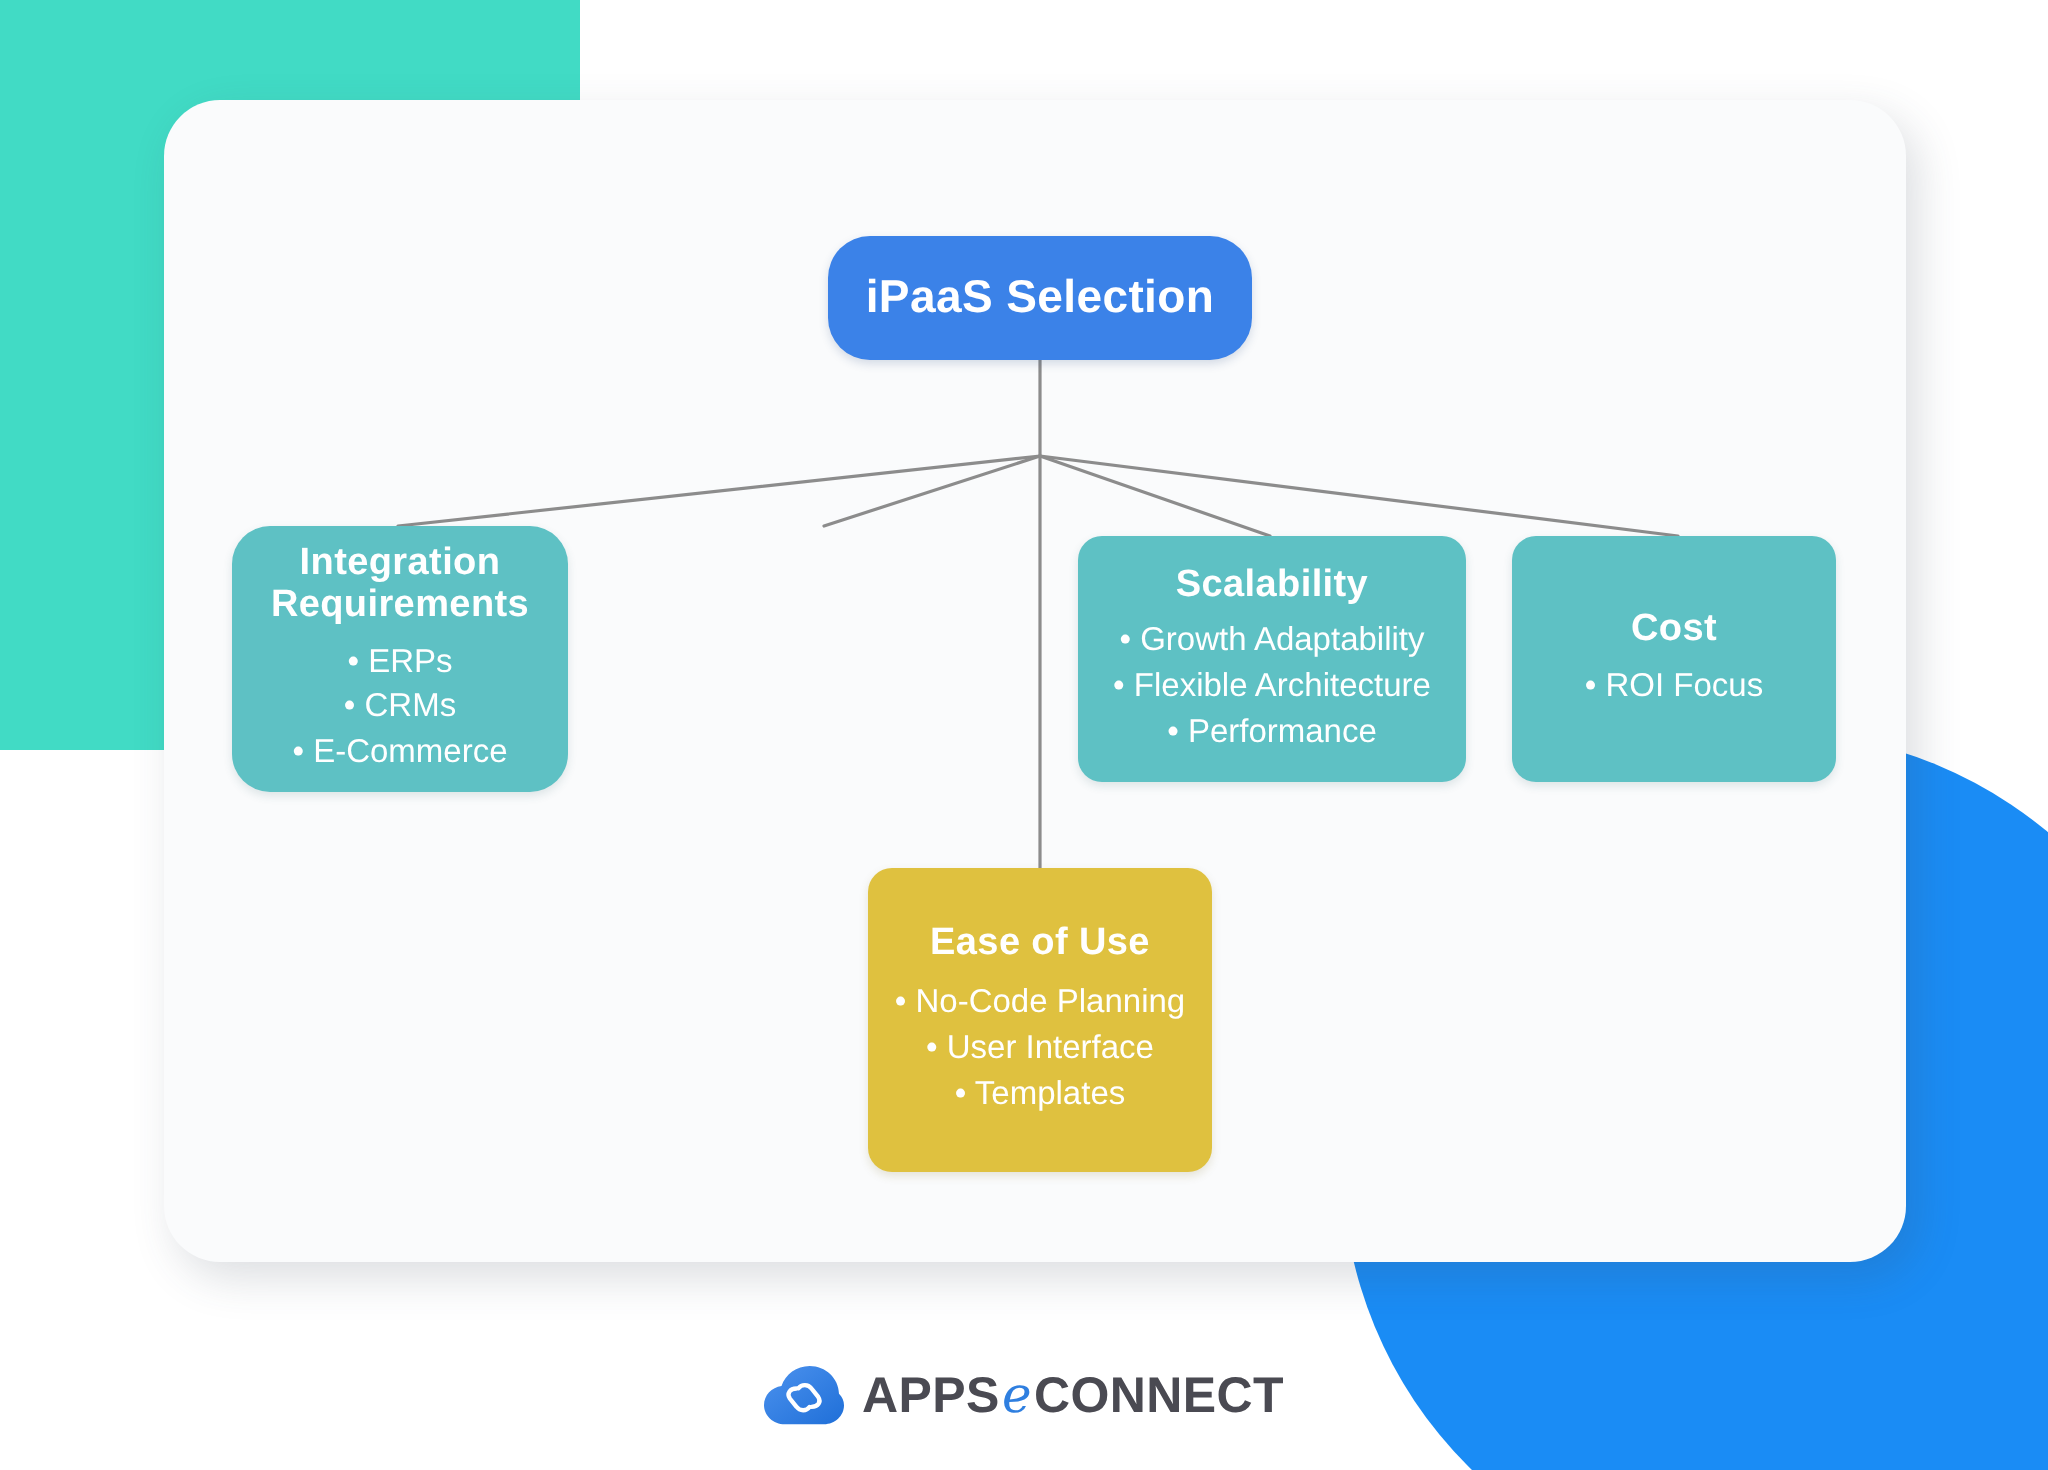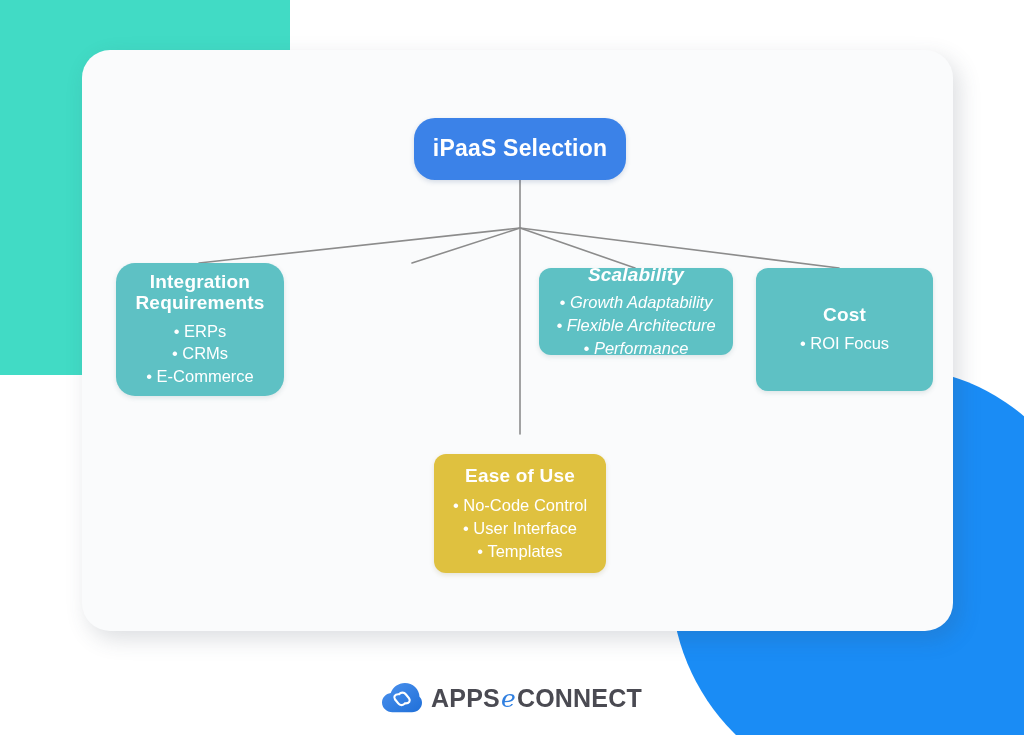--- a/index.html
+++ b/index.html
@@ -100,29 +100,29 @@
   
   .node.teal {
     background: #5EC1C4;
     box-shadow: 0 2px 5px rgba(40,90,100,0.14);
   }
   .node.teal .title { font-size: 19px; }
   .node.teal .items { font-size: 16.5px; }
 
   #node-integration { left: 116px;  top: 263px; width: 168px; height: 133px; border-radius: 19px; }
   #node-security    { left: 328px;  top: 263px; width: 170px; height: 133px; }
-  #node-scalability { left: 539px;  top: 268px; width: 194px; height: 87px; font-style: italic; }
-  #node-cost        { left: 756px;  top: 268px; width: 177px; height: 123px; }
+  #node-scalability { left: 539px;  top: 268px; width: 194px; height: 123px; }
+  #node-cost        { left: 756px;  top: 268px; width: 162px; height: 123px; }
 
   
   #node-ease {
     left: 434px;
-    top: 454px;
+    top: 434px;
     width: 172px;
-    height: 119px;
+    height: 152px;
     background: #DFC13F;
     box-shadow: 0 2px 5px rgba(120,100,20,0.16);
   }
   #node-ease .title { font-size: 19px; }
   #node-ease .items { font-size: 16.5px; margin-top: 8px; }
 
   
   .brand {
     position: absolute;
     left: 0;
@@ -213,21 +213,21 @@
     <div class="items">
       <div>• ROI Focus</div>
     </div>
   </div>
 
   <div class="node" id="node-ease">
     <div class="title">
       <div>Ease of Use</div>
     </div>
     <div class="items">
-      <div>• No-Code Control</div>
+      <div>• No-Code Planning</div>
       <div>• User Interface</div>
       <div>• Templates</div>
     </div>
   </div>
 
   <div class="brand">
     <svg class="brand-mark" viewBox="0 0 48 38" xmlns="http://www.w3.org/2000/svg">
       <defs>
         <linearGradient id="cloudGrad" x1="0" y1="0" x2="1" y2="1">
           <stop offset="0%" stop-color="#4C92EE"></stop>

